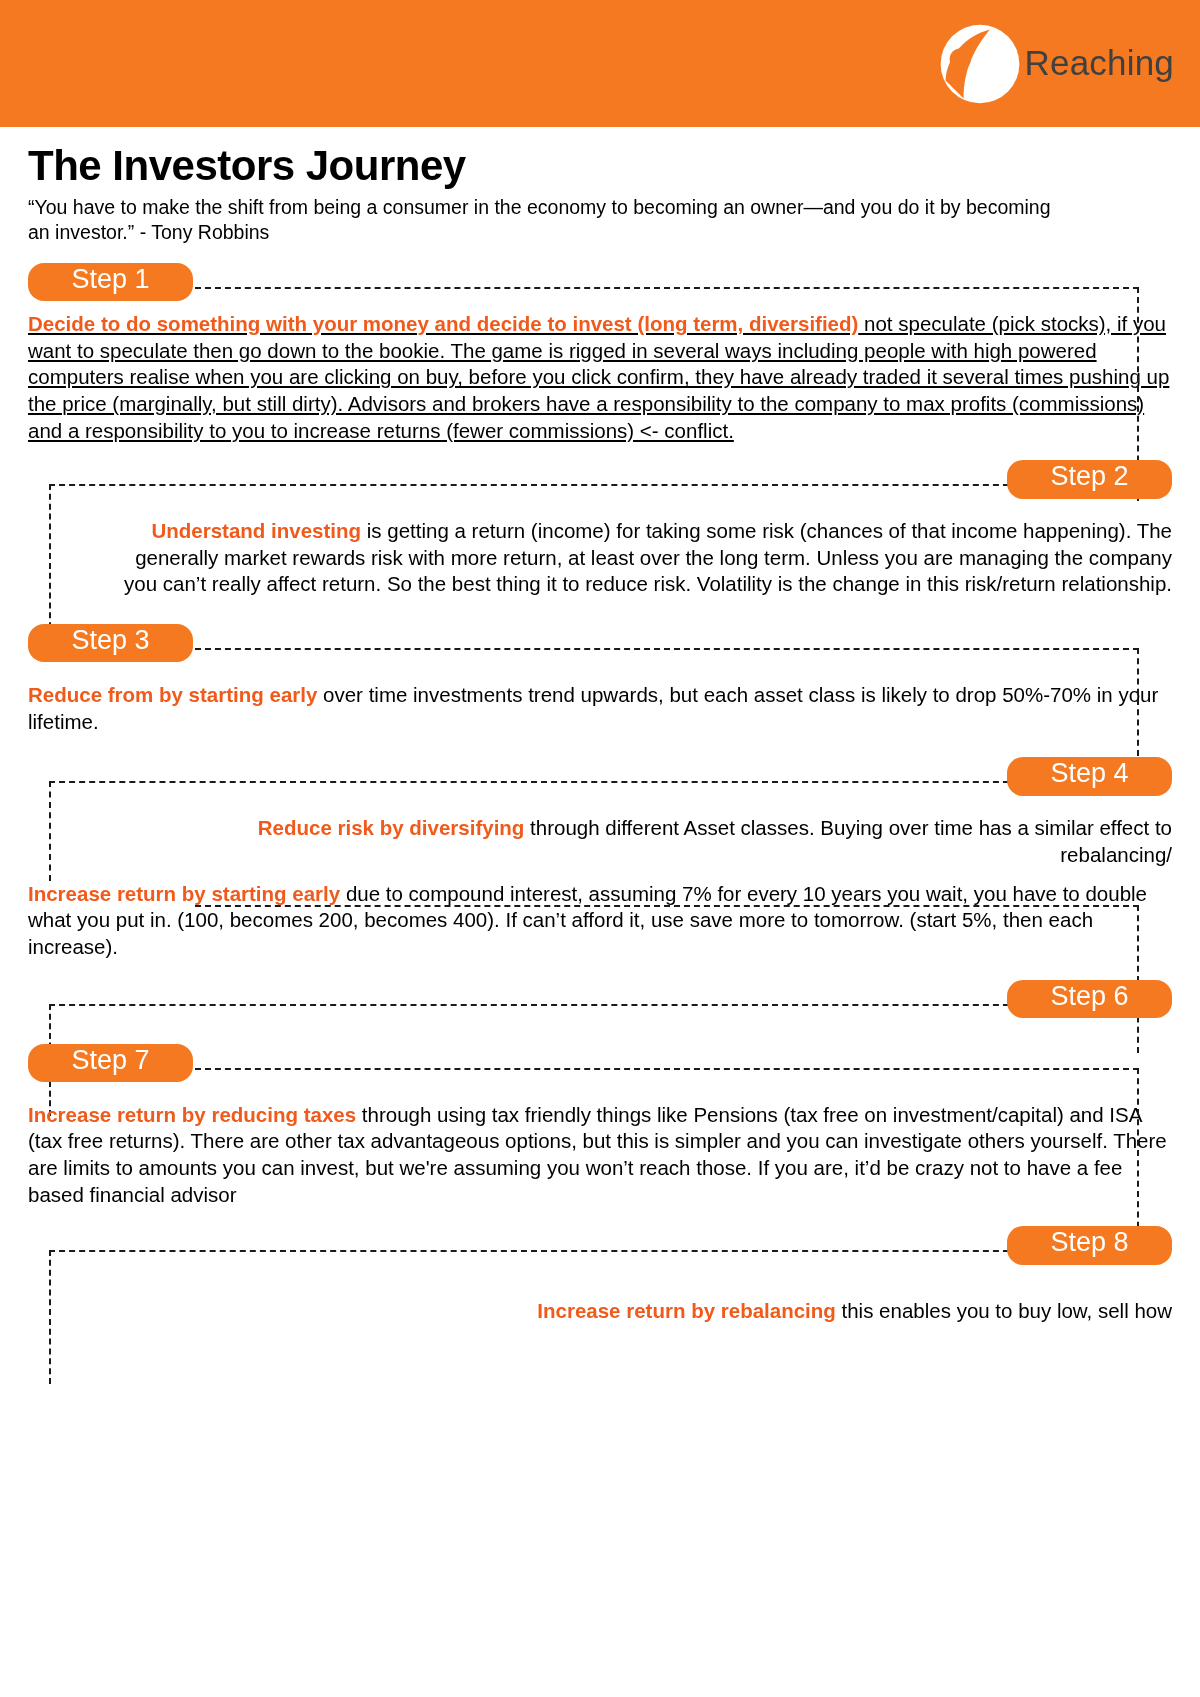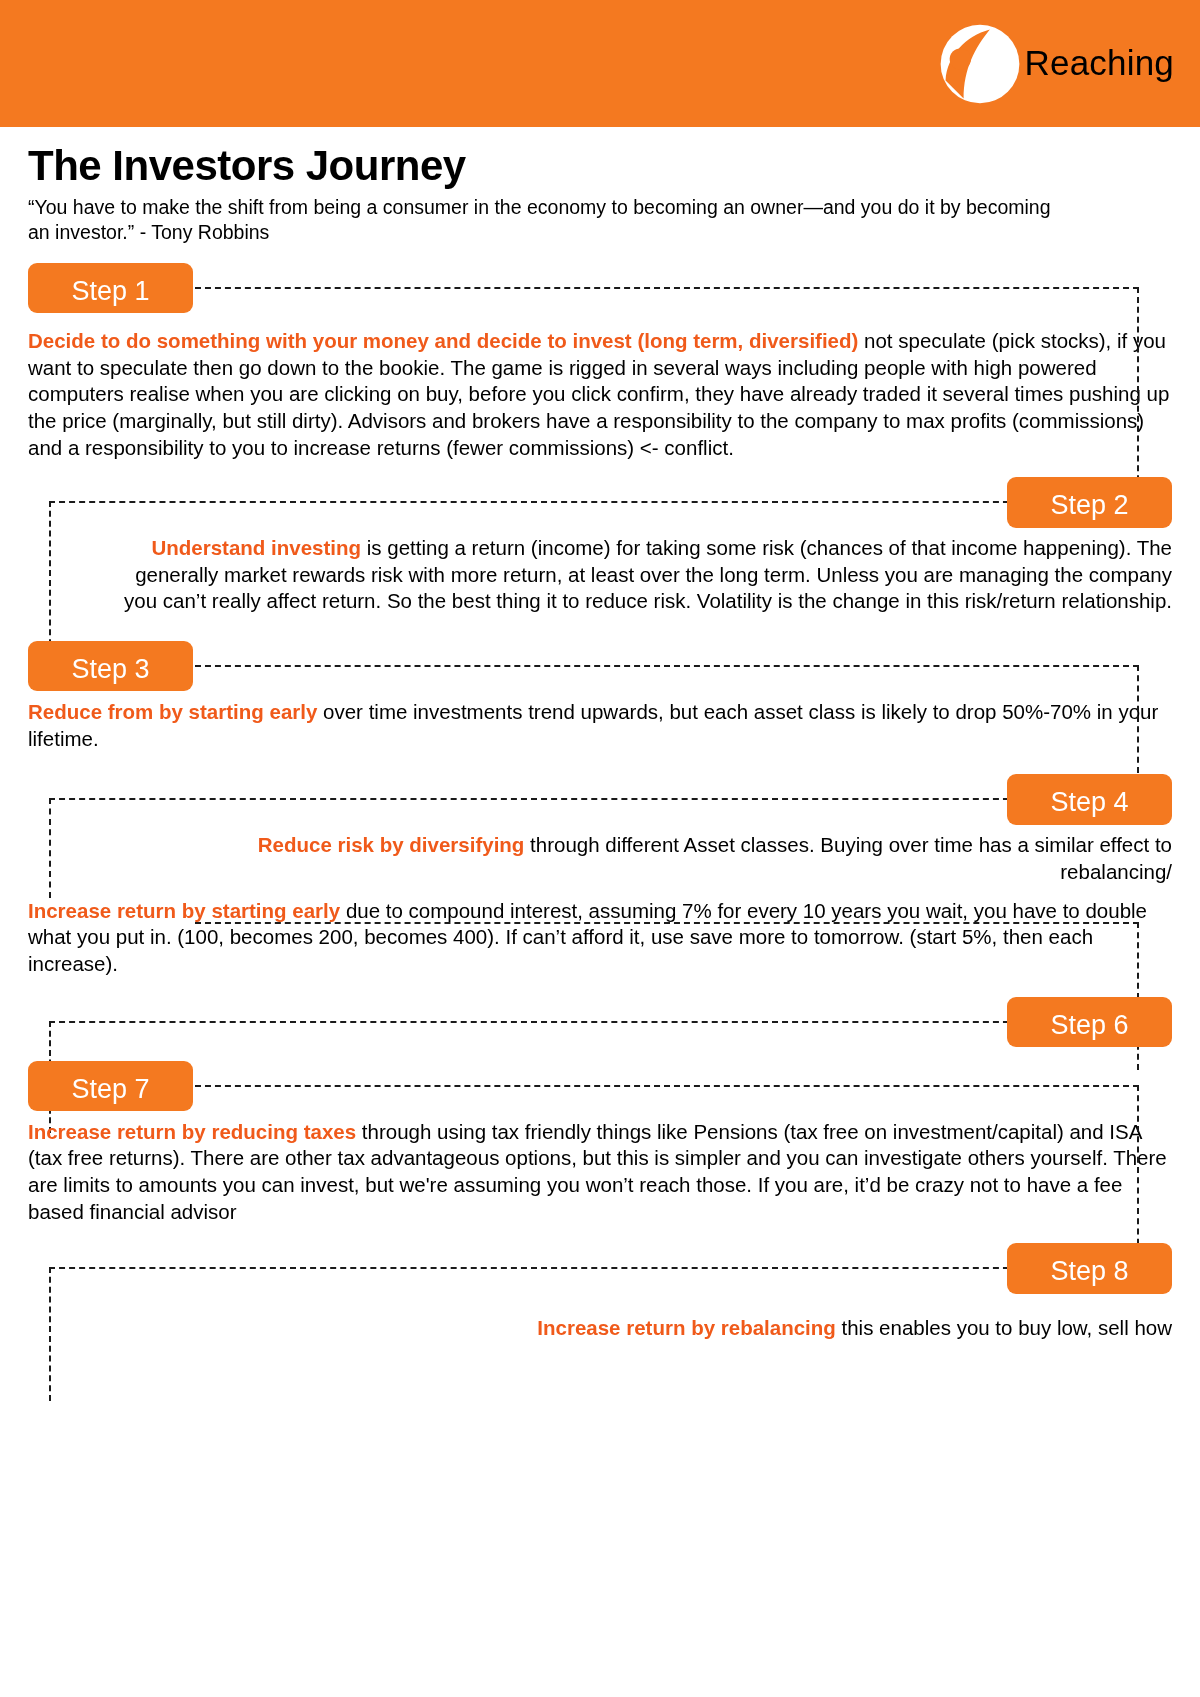--- a/index.html
+++ b/index.html
@@ -35,21 +35,21 @@
   .logo-mark {
     width: 82px;
     height: 82px;
     flex: 0 0 auto;
   }
   .logo-words {
     display: flex;
     flex-direction: column;
     align-items: flex-start;
     line-height: 0.82;
-    color: #000000;
+    color: #404040;
     margin-left: -6px;
   }
   .logo-top {
     font-size: 35px;
     font-weight: 300;
     letter-spacing: 0.2px;
   }
   .logo-bottom {
     font-size: 55px;
     font-weight: 300;
@@ -106,22 +106,22 @@
     height: 48px;
   }
   .badge-row.right { text-align: right; }
 
   .badge {
     display: inline-block;
     background: #f47920;
     color: #ffffff;
     font-size: 27px;
     font-weight: 400;
-    border-radius: 9px;
-    padding: 14px 30px 8px 30px;
+    border-radius: 16px;
+    padding: 2px 30px 8px 30px;
     line-height: 1.05;
     position: relative;
     z-index: 3;
     min-width: 105px;
     text-align: center;
   }
 
   .body-text {
     font-size: 20.5px;
     line-height: 1.30;
@@ -129,21 +129,21 @@
   }
   .body-text.right {
     text-align: right;
   }
   .lead {
     color: #f05a1a;
     font-weight: 700;
   }
 
   
-  .s1 { margin-top: 17px; }
+  .s1 { margin-top: 0; text-decoration: underline; }
 </style>
 </head>
 <body>
 
 <div class="header-bar">
   <div class="logo">
     <svg class="logo-mark" viewBox="0 0 100 100">
       <circle cx="50" cy="50" r="48" fill="#ffffff"></circle>
       <path d="M62 8 C 44 30, 30 56, 30 92 L 8 70 C 10 40, 32 16, 62 8 Z" fill="#f47920"></path>
       <circle cx="26" cy="44" r="13" fill="#f47920"></circle>

